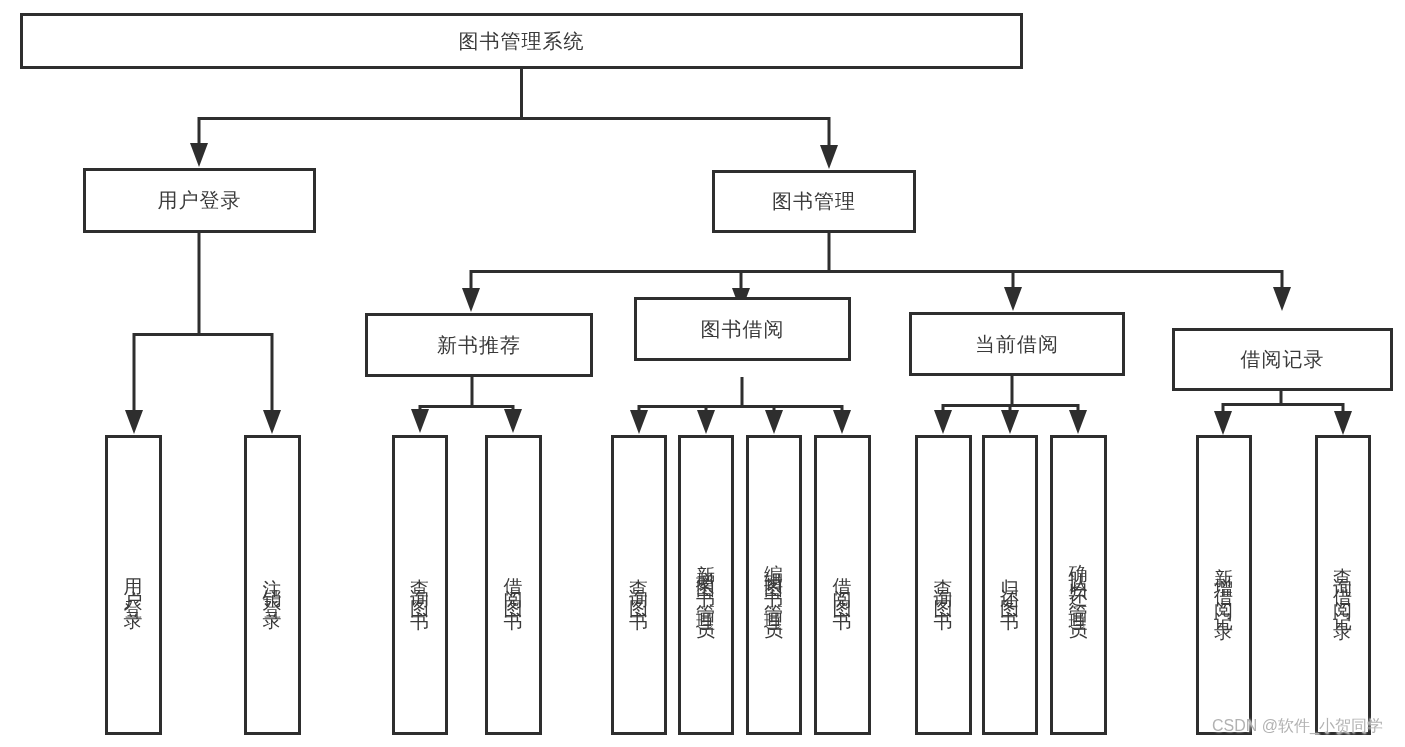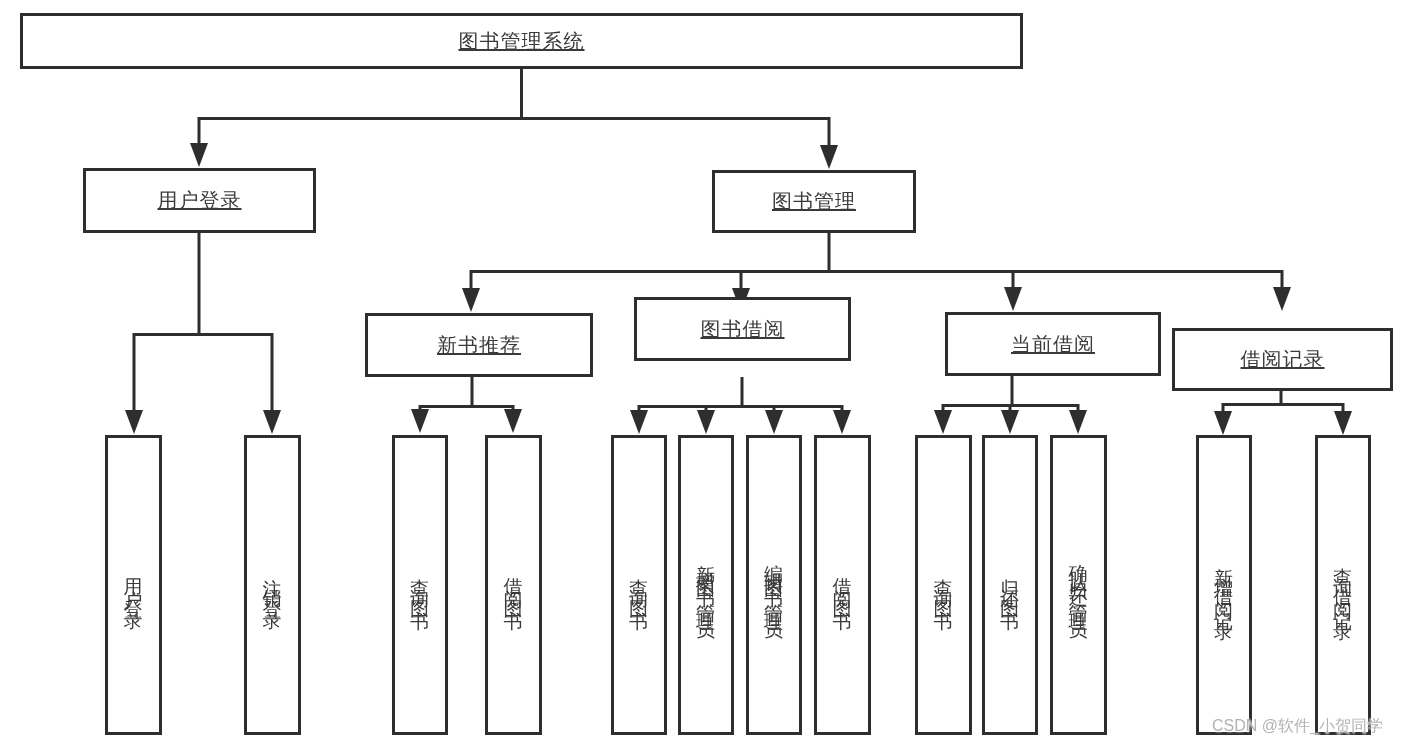--- a/index.html
+++ b/index.html
@@ -26,21 +26,20 @@
     box-sizing: border-box;
     border: 3px solid #2e2e2e;
     background: #ffffff;
     display: flex;
     align-items: center;
     justify-content: center;
     color: #3a3a3a;
     font-size: 20px;
     letter-spacing: 1px;
     z-index: 2;
-    text-decoration: underline;
   }
   .vbox {
     position: absolute;
     box-sizing: border-box;
     border: 3px solid #2e2e2e;
     background: #ffffff;
     top: 435px;
     height: 300px;
     display: flex;
     align-items: center;
@@ -134,21 +133,21 @@
     </g>
   </svg>
 
   <div class="box" style="left:20px; top:13px; width:1003px; height:56px;">图书管理系统</div>
 
   <div class="box" style="left:83px; top:168px; width:233px; height:65px;">用户登录</div>
   <div class="box" style="left:712px; top:170px; width:204px; height:63px;">图书管理</div>
 
   <div class="box" style="left:365px; top:313px; width:228px; height:64px;">新书推荐</div>
   <div class="box" style="left:634px; top:297px; width:217px; height:64px;">图书借阅</div>
-  <div class="box" style="left:909px; top:312px; width:216px; height:64px;margin-left:36px;">当前借阅</div>
+  <div class="box" style="left:909px; top:312px; width:216px; height:64px;">当前借阅</div>
   <div class="box" style="left:1172px; top:312px; width:221px; height:63px;margin-top:16px;">借阅记录</div>
 
   <div class="vbox" style="left:105px; width:57px;">
     <span class="vtext">用户登录</span>
   </div>
   <div class="vbox" style="left:244px; width:57px;">
     <span class="vtext">注销登录</span>
   </div>
 
   <div class="vbox" style="left:392px; width:56px;">

